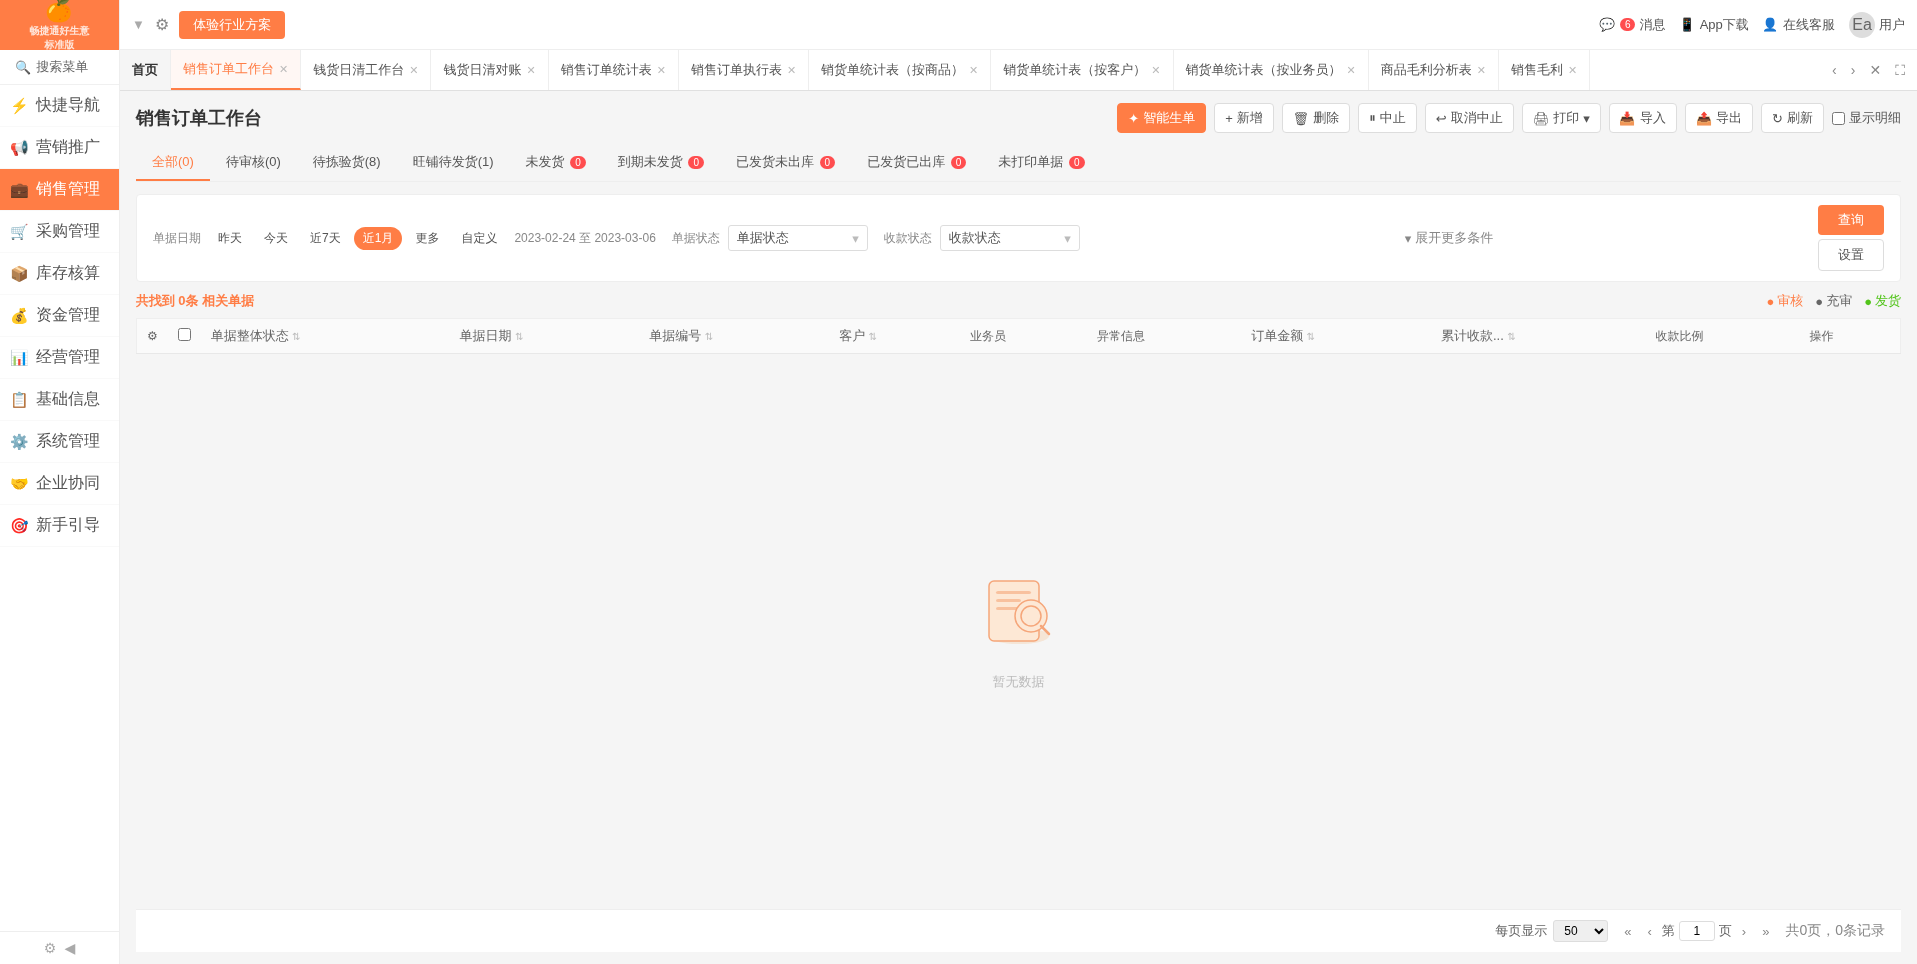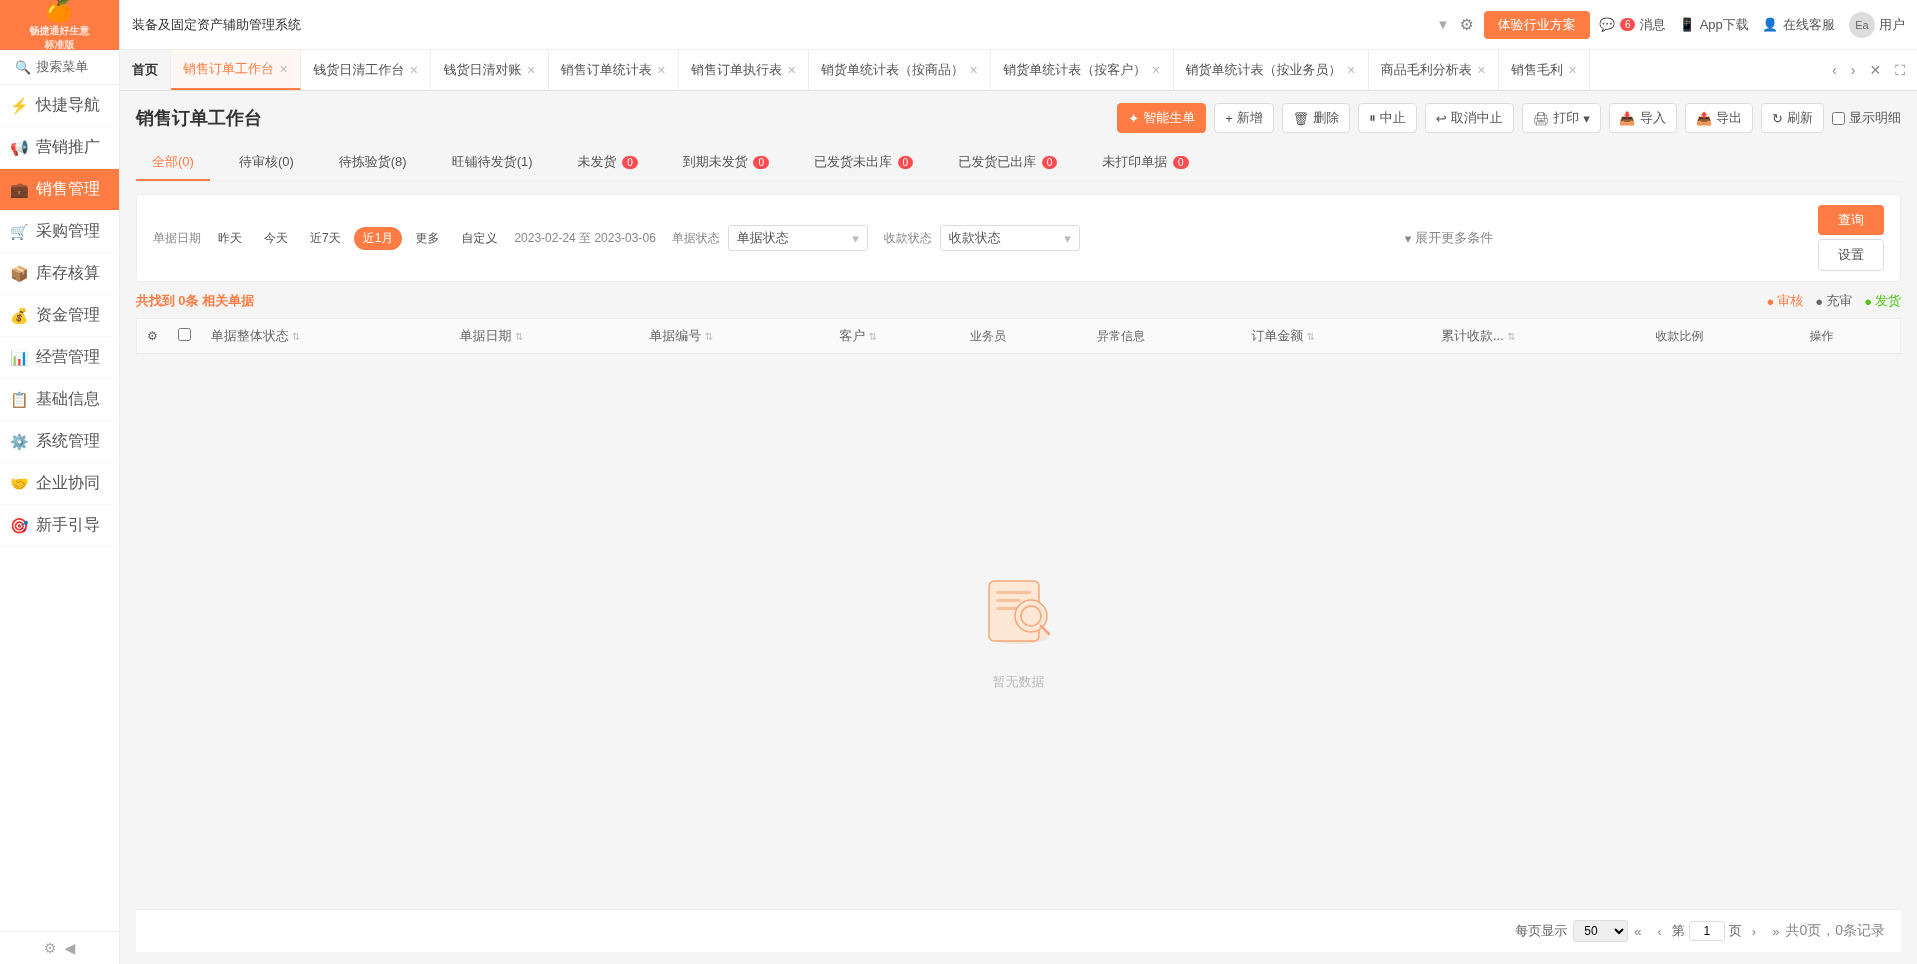--- a/index.html
+++ b/index.html
@@ -22,21 +22,21 @@
     .main { flex: 1; display: flex; flex-direction: column; overflow: hidden; }
 
     
     .topbar { height: 50px; background: #fff; display: flex; align-items: center; padding: 0 12px; border-bottom: 1px solid #eee; gap: 10px; }
     .topbar-title { color: #333; font-size: 13px; flex: 1; }
     .topbar-btn-orange { background: #ff7d45; color: #fff; border: none; padding: 5px 14px; border-radius: 4px; cursor: pointer; font-size: 13px; }
     .topbar-icons { display: flex; align-items: center; gap: 14px; margin-left: auto; }
     .topbar-icon-item { display: flex; align-items: center; gap: 4px; color: #555; cursor: pointer; font-size: 12px; }
     .badge { background: #ff4d4f; color: #fff; border-radius: 10px; font-size: 10px; padding: 1px 5px; }
     .topbar-user { display: flex; align-items: center; gap: 4px; color: #555; cursor: pointer; }
-    .user-avatar { width: 26px; height: 26px; border-radius: 50%; background: #ddd; display: flex; align-items: center; justify-content: center; font-size: 11px; color: #666; }
+    .user-avatar { width: 26px; height: 26px; border-radius: 50%; background: #ddd; display: flex; align-items: center; justify-content: center; font-size: 16px; color: #666; }
 
     
     .tabbar { background: #fff; border-bottom: 1px solid #e0e0e0; display: flex; align-items: center; overflow: hidden; }
     .tab-item { display: flex; align-items: center; padding: 0 12px; height: 40px; border-right: 1px solid #eee; cursor: pointer; color: #555; white-space: nowrap; font-size: 12px; flex-shrink: 0; }
     .tab-item.active { color: #ff7d45; background: #fff7f4; border-bottom: 2px solid #ff7d45; }
     .tab-item.home { background: #f5f5f5; color: #333; font-weight: bold; }
     .tab-close { margin-left: 5px; color: #bbb; font-size: 11px; cursor: pointer; }
     .tab-nav-btns { display: flex; align-items: center; margin-left: auto; padding: 0 8px; gap: 6px; }
     .tab-nav-btn { cursor: pointer; color: #888; font-size: 14px; padding: 2px 4px; }
 
@@ -48,21 +48,21 @@
 
     
     .ws-header { display: flex; align-items: center; margin-bottom: 12px; }
     .ws-title { font-size: 18px; color: #333; font-weight: bold; flex: 1; }
     .ws-actions { display: flex; align-items: center; gap: 8px; }
     .ws-btn { display: flex; align-items: center; gap: 4px; padding: 5px 10px; border: 1px solid #ddd; border-radius: 4px; cursor: pointer; background: #fff; color: #555; font-size: 12px; }
     .ws-btn.orange { background: #ff7d45; color: #fff; border-color: #ff7d45; }
     .checkbox-label { display: flex; align-items: center; gap: 4px; font-size: 12px; color: #555; cursor: pointer; }
 
     
-    .sub-tabs { display: flex; gap: 13px; margin-bottom: 12px; border-bottom: 1px solid #eee; }
+    .sub-tabs { display: flex; gap: 0; margin-bottom: 12px; border-bottom: 1px solid #eee; }
     .sub-tab { padding: 8px 16px; cursor: pointer; color: #555; font-size: 13px; border-bottom: 2px solid transparent; }
     .sub-tab.active { color: #ff7d45; border-bottom: 2px solid #ff7d45; }
     .sub-tab .badge-red { background: #ff4d4f; color: #fff; border-radius: 10px; font-size: 10px; padding: 1px 5px; margin-left: 2px; }
 
     
     .filter-row { background: #fff; border: 1px solid #eee; border-radius: 4px; padding: 10px 16px; margin-bottom: 10px; display: flex; flex-wrap: wrap; align-items: center; gap: 16px; }
     .filter-item { display: flex; align-items: center; gap: 8px; }
     .filter-label { color: #888; font-size: 12px; white-space: nowrap; }
     .filter-date-tags { display: flex; gap: 4px; align-items: center; }
     .filter-tag { padding: 2px 8px; border-radius: 3px; cursor: pointer; font-size: 12px; color: #555; border: 1px solid transparent; }
@@ -91,21 +91,21 @@
     .data-table th .sort-icon { color: #bbb; font-size: 10px; }
     .data-table .col-settings { width: 30px; text-align: center; }
     .data-table .col-checkbox { width: 30px; text-align: center; }
 
     
     .empty-state { flex: 1; display: flex; flex-direction: column; align-items: center; justify-content: center; padding: 40px; color: #ccc; }
     .empty-icon { width: 100px; height: 100px; margin-bottom: 12px; position: relative; }
     .empty-text { color: #bbb; font-size: 13px; }
 
     
-    .table-footer { display: flex; align-items: center; justify-content: flex-end; padding: 10px 16px; background: #fff; border-top: 1px solid #eee; }
+    .table-footer { display: flex; align-items: center; justify-content: flex-end; padding: 10px 16px; background: #fff; border-top: 1px solid #eee; gap: 10px; }
     .footer-per-page { display: flex; align-items: center; gap: 6px; font-size: 12px; color: #666; }
     .footer-select { border: 1px solid #ddd; border-radius: 3px; padding: 2px 6px; font-size: 12px; }
     .pagination { display: flex; align-items: center; gap: 4px; font-size: 12px; color: #666; }
     .page-btn { cursor: pointer; padding: 2px 6px; color: #888; }
     .page-input { width: 36px; border: 1px solid #ddd; border-radius: 3px; padding: 2px 4px; text-align: center; font-size: 12px; }
     .total-info { font-size: 14px; color: #888; }
 
     
     .horizontal-scroll { height: 12px; background: #f5f5f5; overflow-x: auto; }
     .horizontal-scroll-inner { width: 1200px; height: 1px; }
@@ -172,21 +172,20 @@
 
   <div class="sidebar-bottom">
     <span style="cursor:pointer;color:#aaa;">⚙</span>
     <span style="cursor:pointer;color:#aaa;">◀</span>
   </div>
 </div>
 
 <div class="main">
 
   <div class="topbar">
-    <span class="topbar-title">装备及固定资产辅助管理系统</span>
     <span style="color:#aaa;cursor:pointer;">▼</span>
     <span style="color:#888;cursor:pointer;font-size:16px;">⚙</span>
     <button class="topbar-btn-orange">体验行业方案</button>
     <div class="topbar-icons">
       <div class="topbar-icon-item">
         <span>💬</span>
         <span class="badge">6</span>
         <span>消息</span>
       </div>
       <div class="topbar-icon-item">

